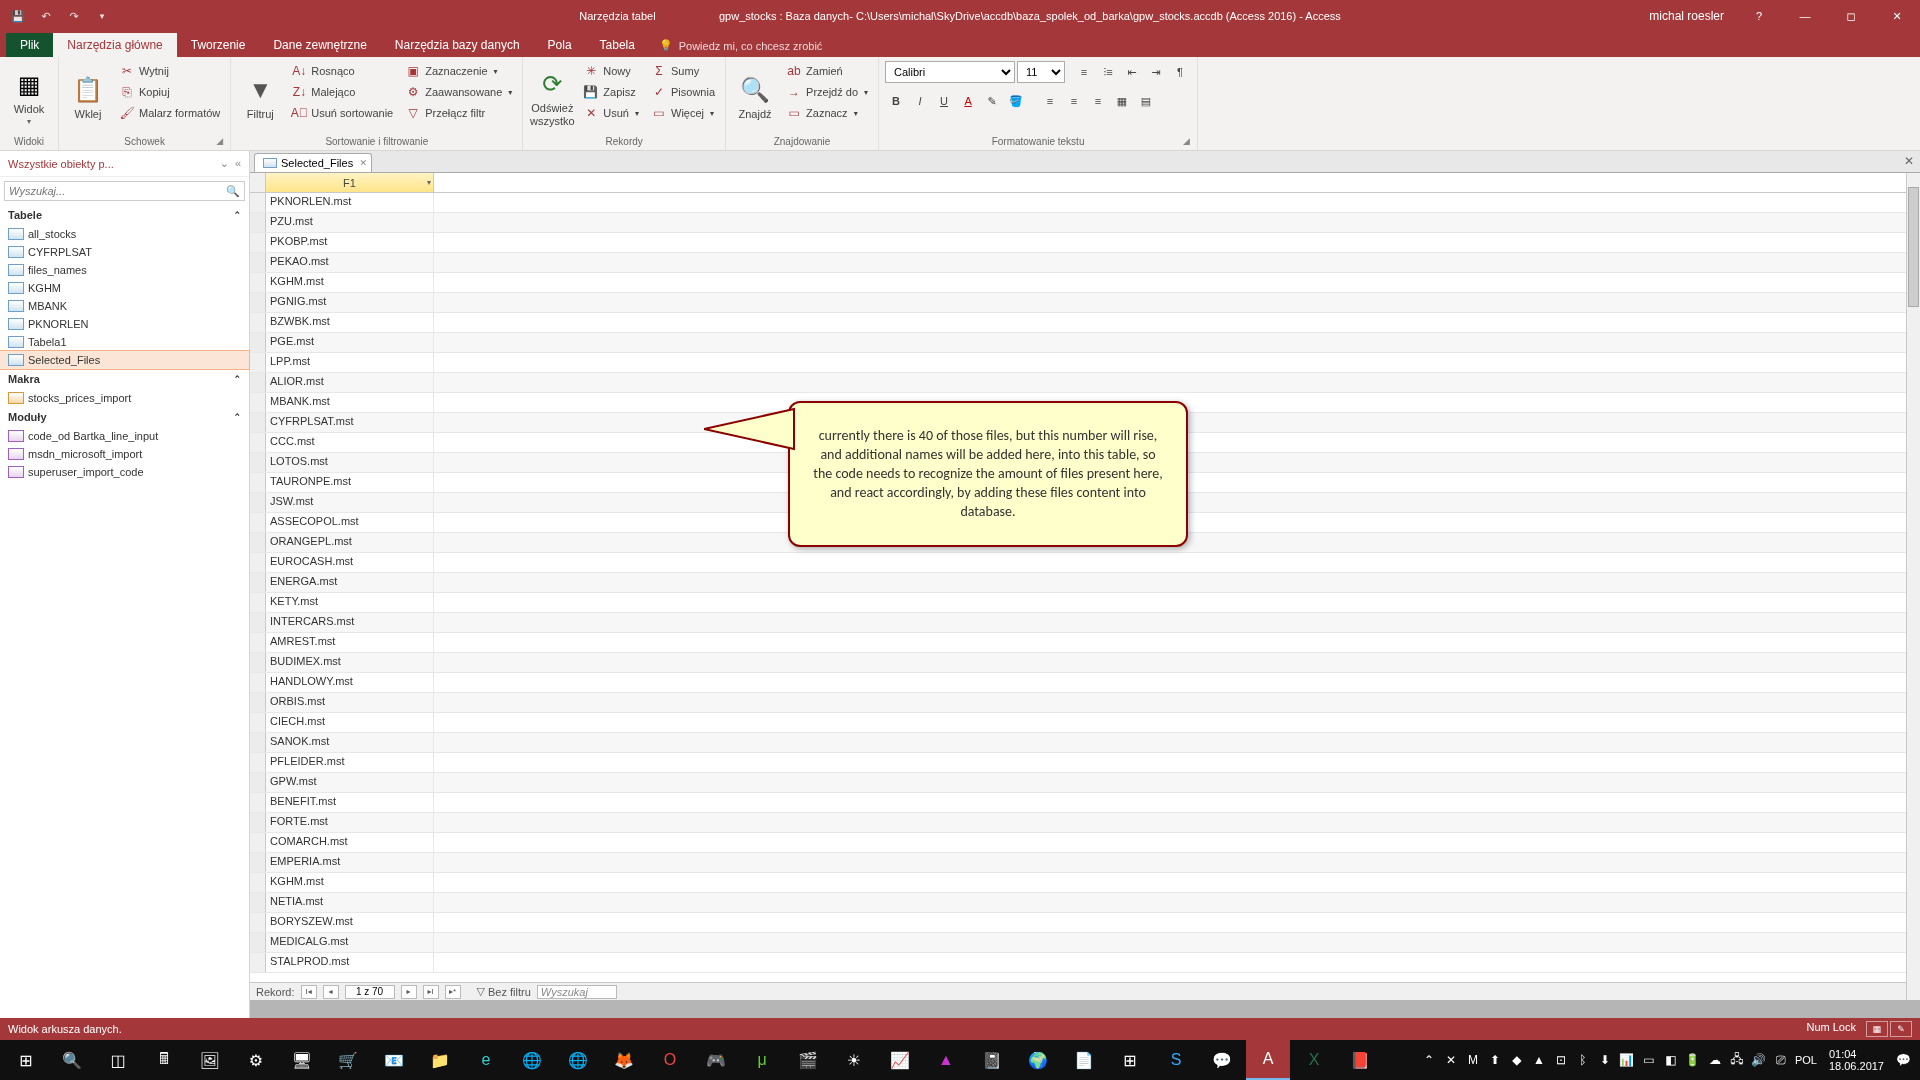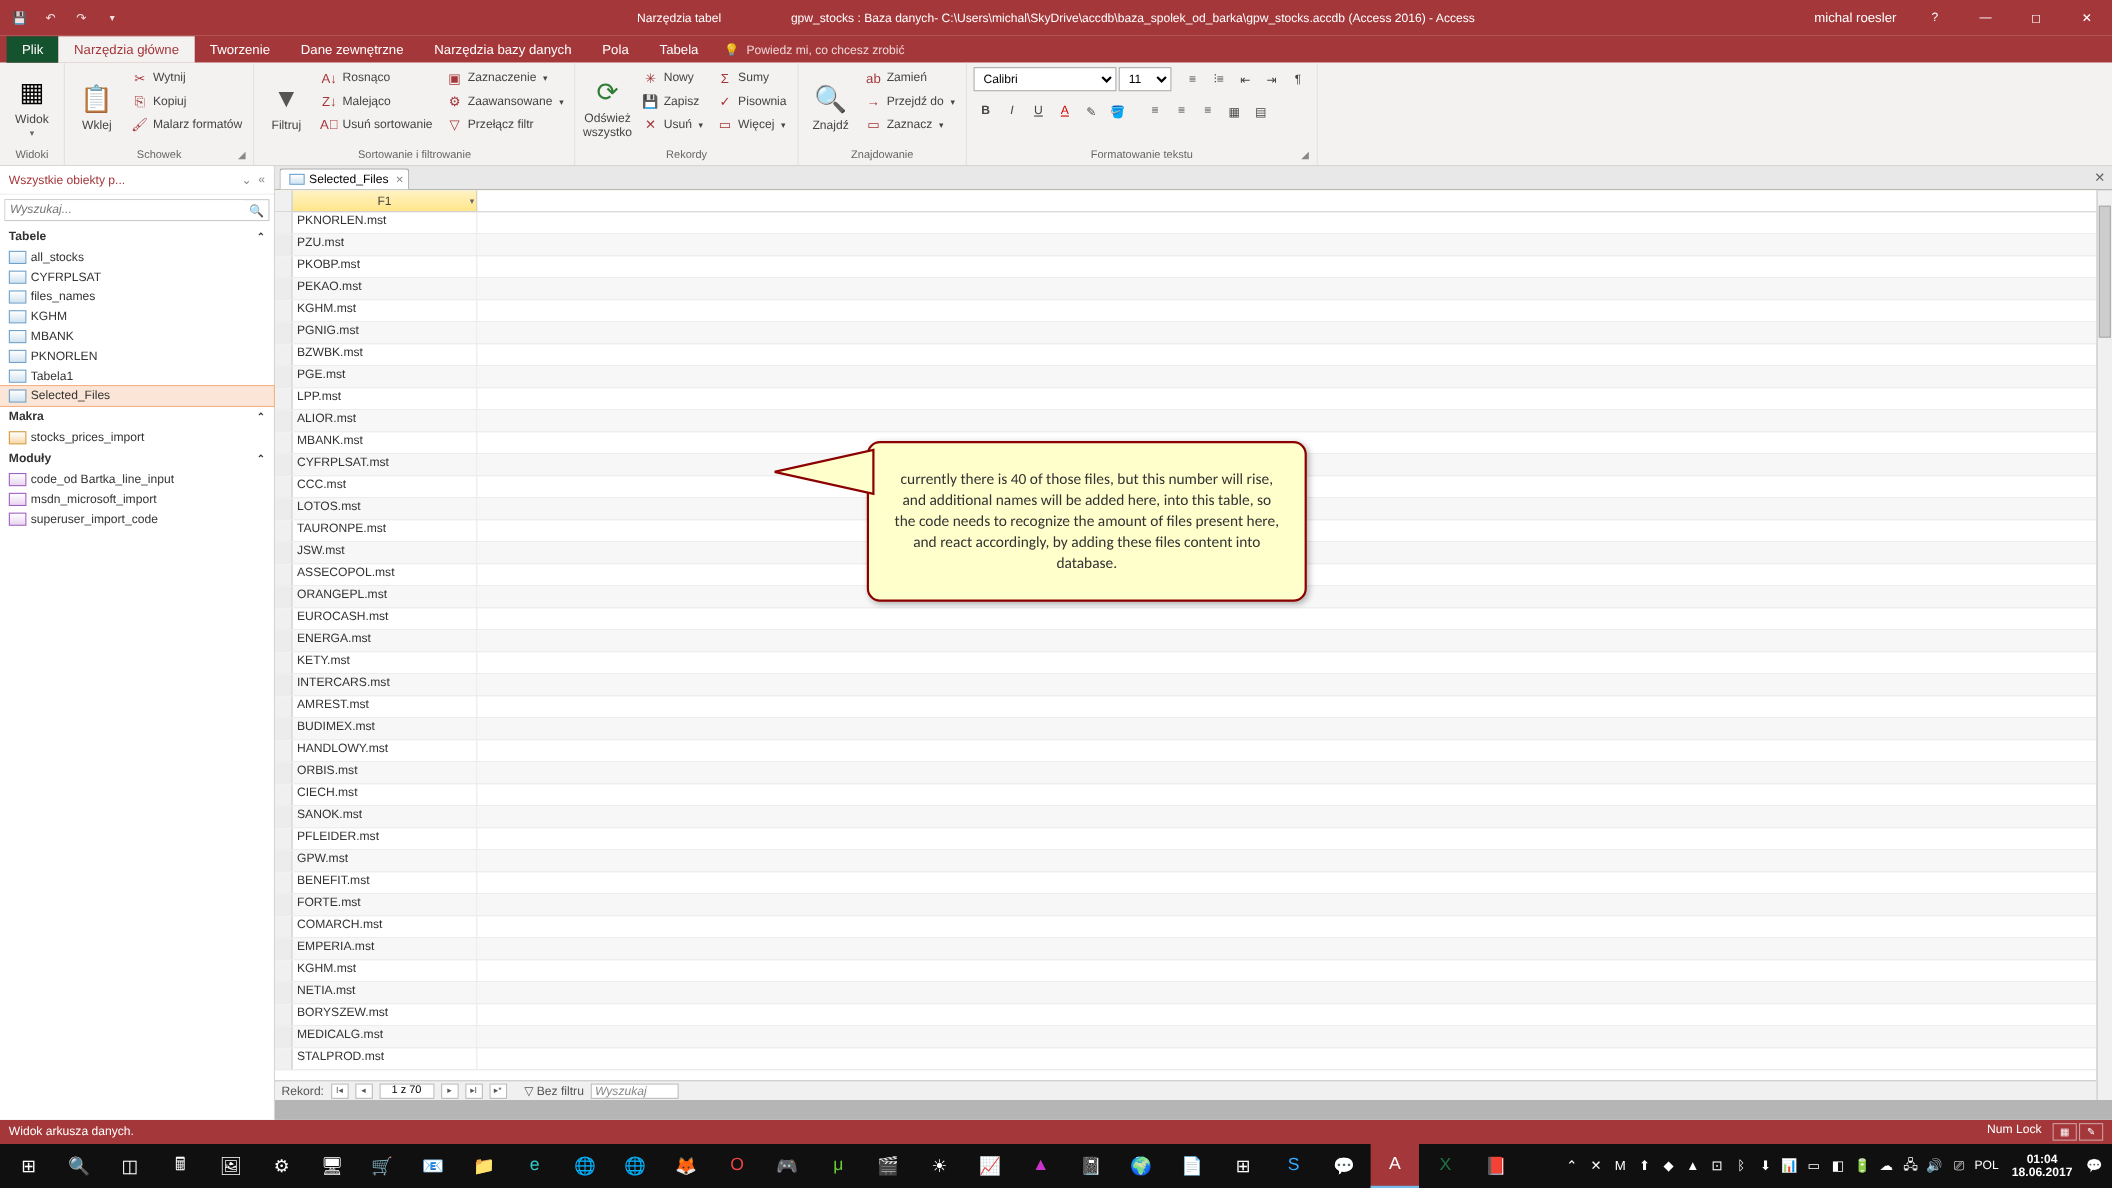--- a/index.html
+++ b/index.html
@@ -75,21 +75,21 @@
 .vscroll .thumb { position:absolute; top:14px; left:1px; right:1px; height:120px; background:#cdcdcd; border:1px solid #aaa;}
 .statusbar { height:22px; background:#a4373a; color:#fff; display:flex; align-items:center; justify-content:space-between; padding:0 8px; font-size:11px;}
 .statusbar .right { display:flex; gap:10px;}
 .view-btns { display:flex; gap:2px;}
 .view-btns .vb { width:22px; height:16px; border:1px solid rgba(255,255,255,.5); display:flex; align-items:center; justify-content:center; font-size:9px;}
 .taskbar { height:40px; background:#101010; display:flex; align-items:center; padding:0 4px; gap:2px;}
 .tb-btn { width:44px; height:40px; display:flex; align-items:center; justify-content:center; color:#fff; font-size:16px;}
 .tb-btn.active { background:#333; border-bottom:2px solid #76b9ed;}
 .tray { margin-left:auto; display:flex; align-items:center; gap:6px; color:#fff; font-size:10px; padding-right:4px;}
 .tray .ti { width:16px; height:16px; display:flex; align-items:center; justify-content:center; font-size:12px;}
-.clock { text-align:center; line-height:1.1; padding:0 6px; font-size:11px;font-weight:bold;}
+.clock { text-align:left; line-height:1.1; padding:0 6px; font-size:11px;}
 </style>
 </head>
 <body>
 
 <div class="titlebar">
   <div class="qat">
     <div class="qat-btn">💾</div>
     <div class="qat-btn">↶</div>
     <div class="qat-btn">↷</div>
     <div class="qat-btn" style="font-size:9px;">▾</div>

